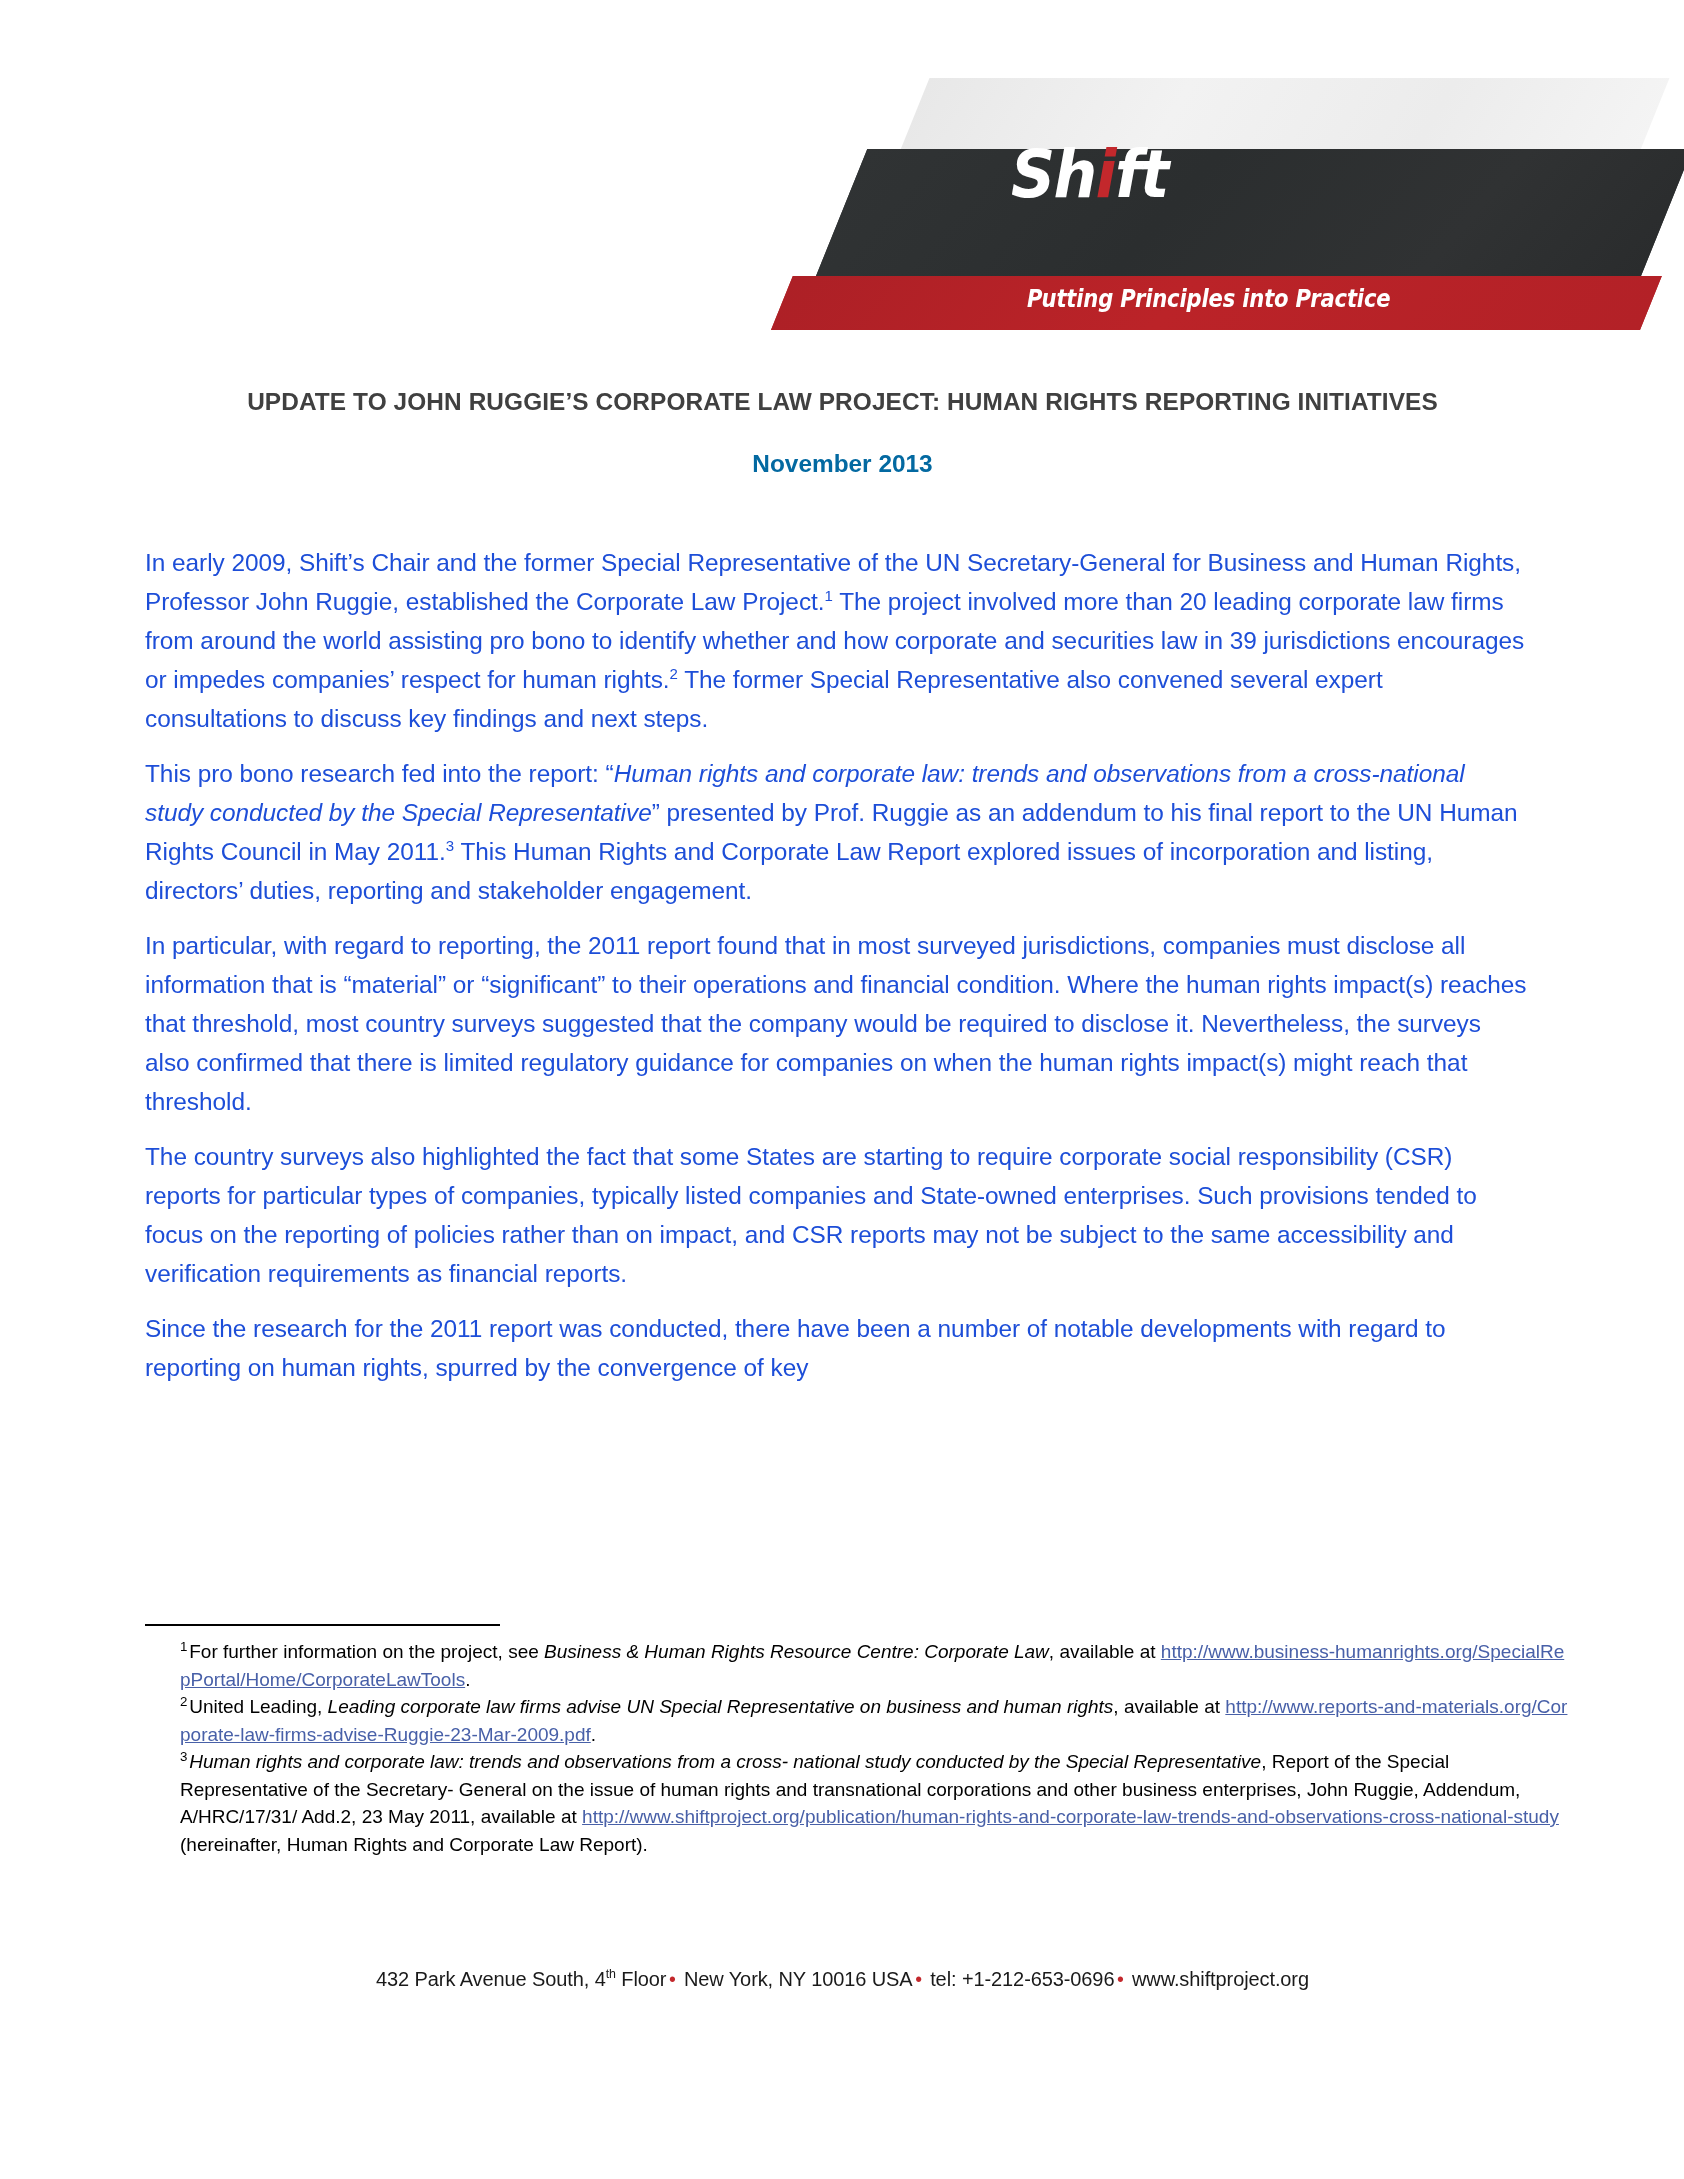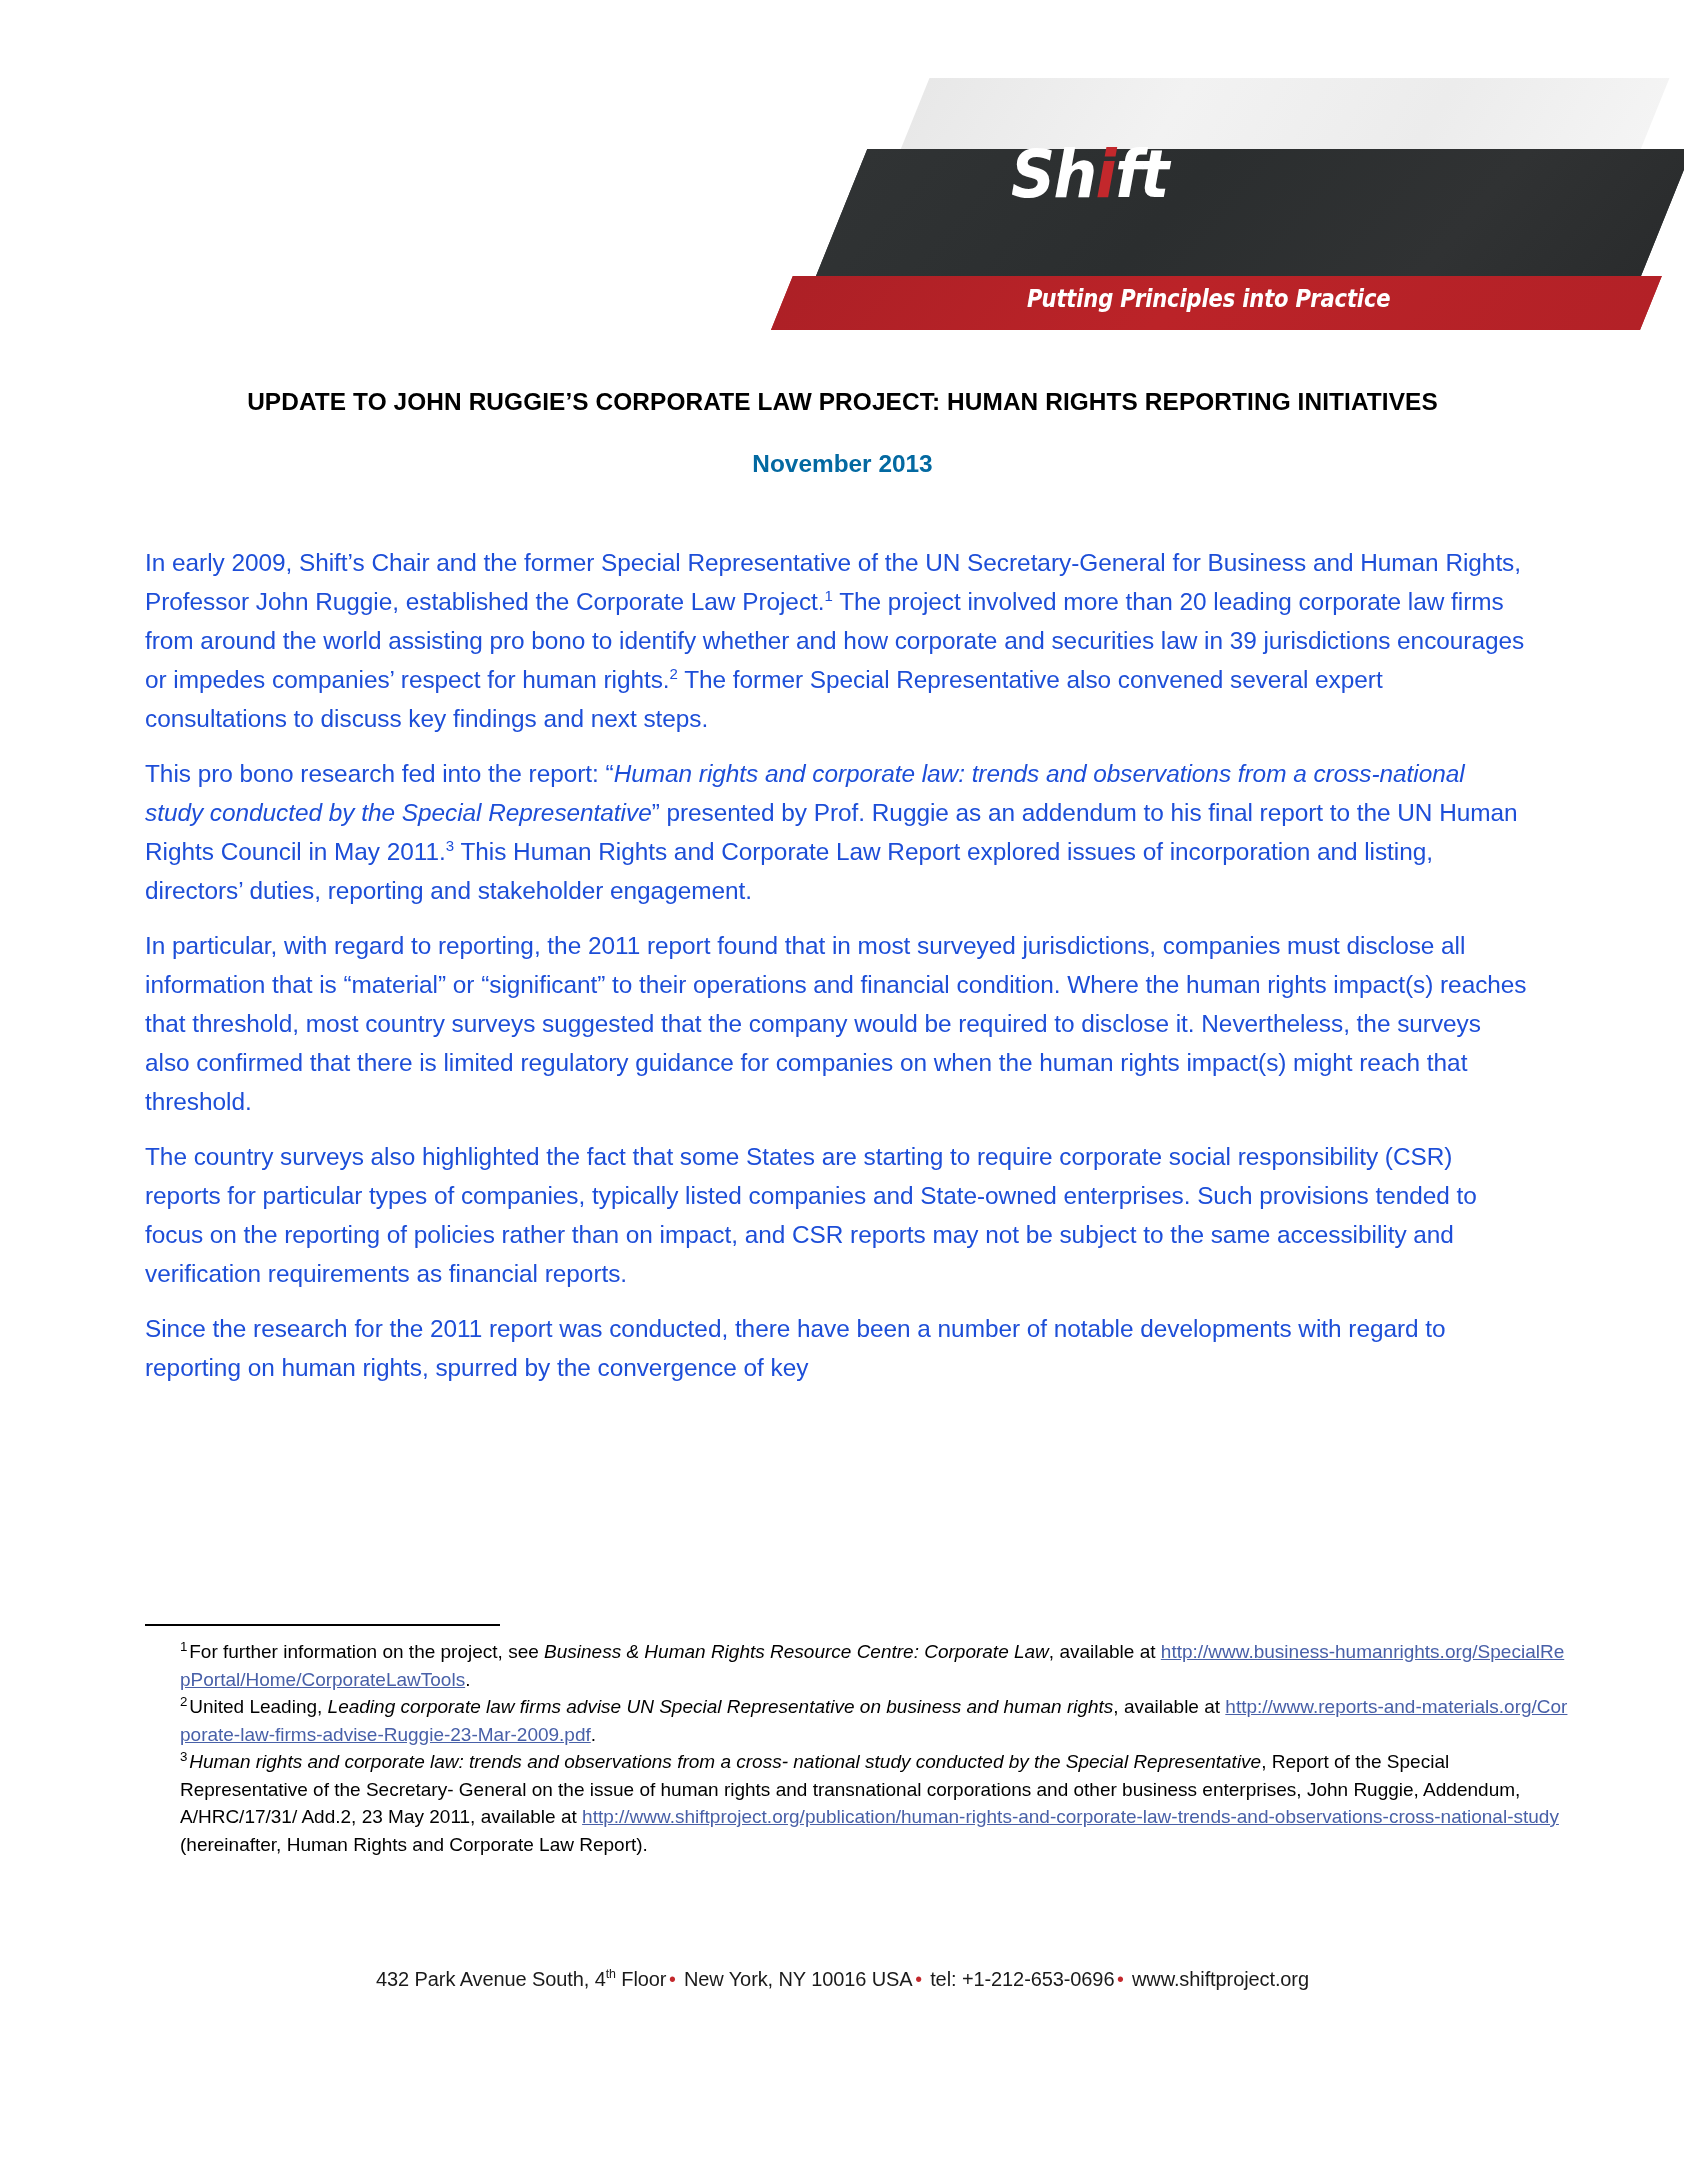--- a/index.html
+++ b/index.html
@@ -97,21 +97,21 @@
   
   .doc-title {
     position: absolute;
     top: 388px;
     left: 0;
     width: 1685px;
     text-align: center;
     font-size: 24.4px;
     font-weight: bold;
     letter-spacing: 0.1px;
-    color: #000000;
+    color: #404040;
   }
   .doc-date {
     position: absolute;
     top: 450px;
     left: 0;
     width: 1685px;
     text-align: center;
     font-size: 24.4px;
     font-weight: bold;
     color: #0369a1;

